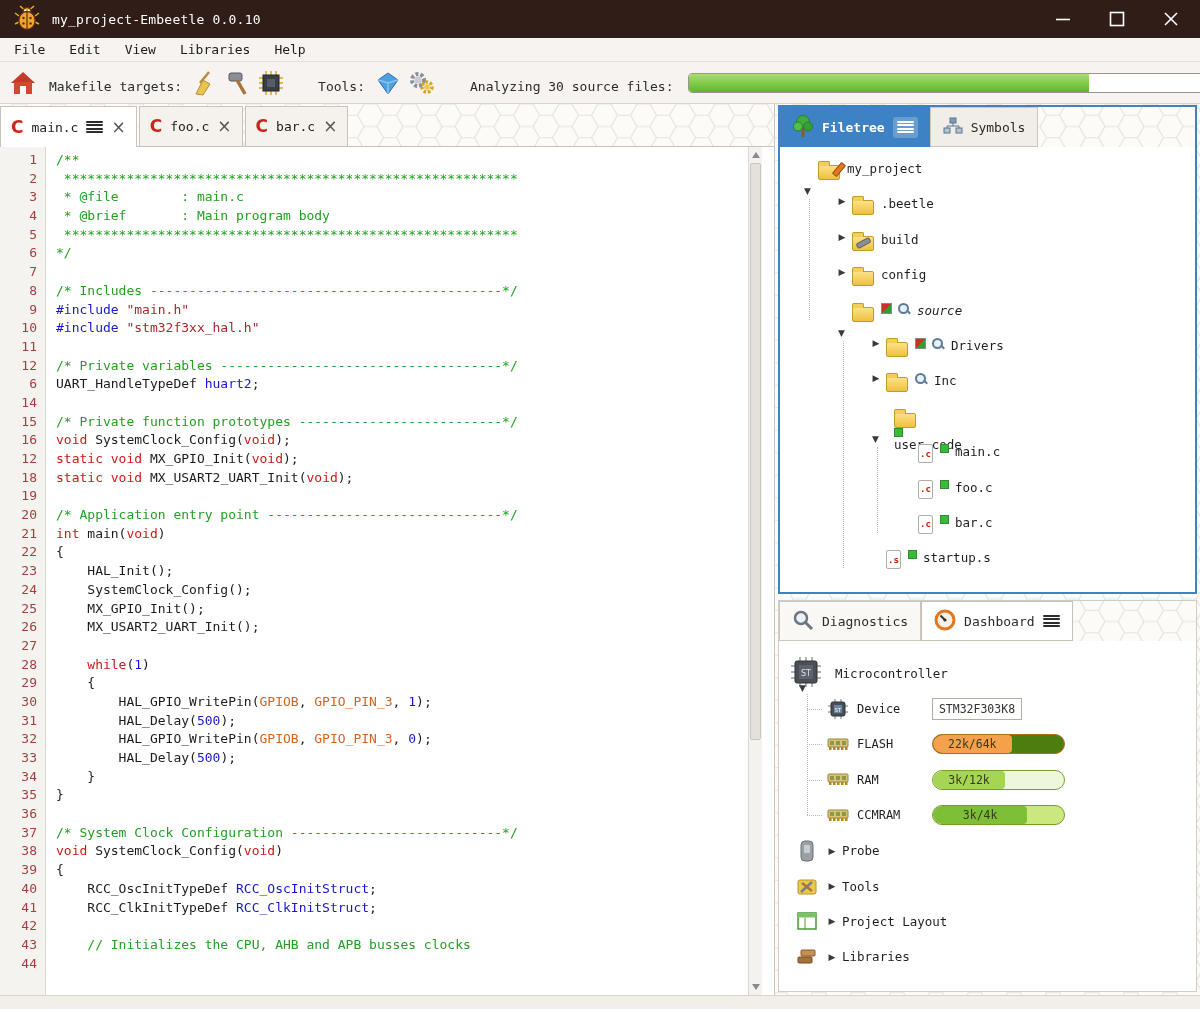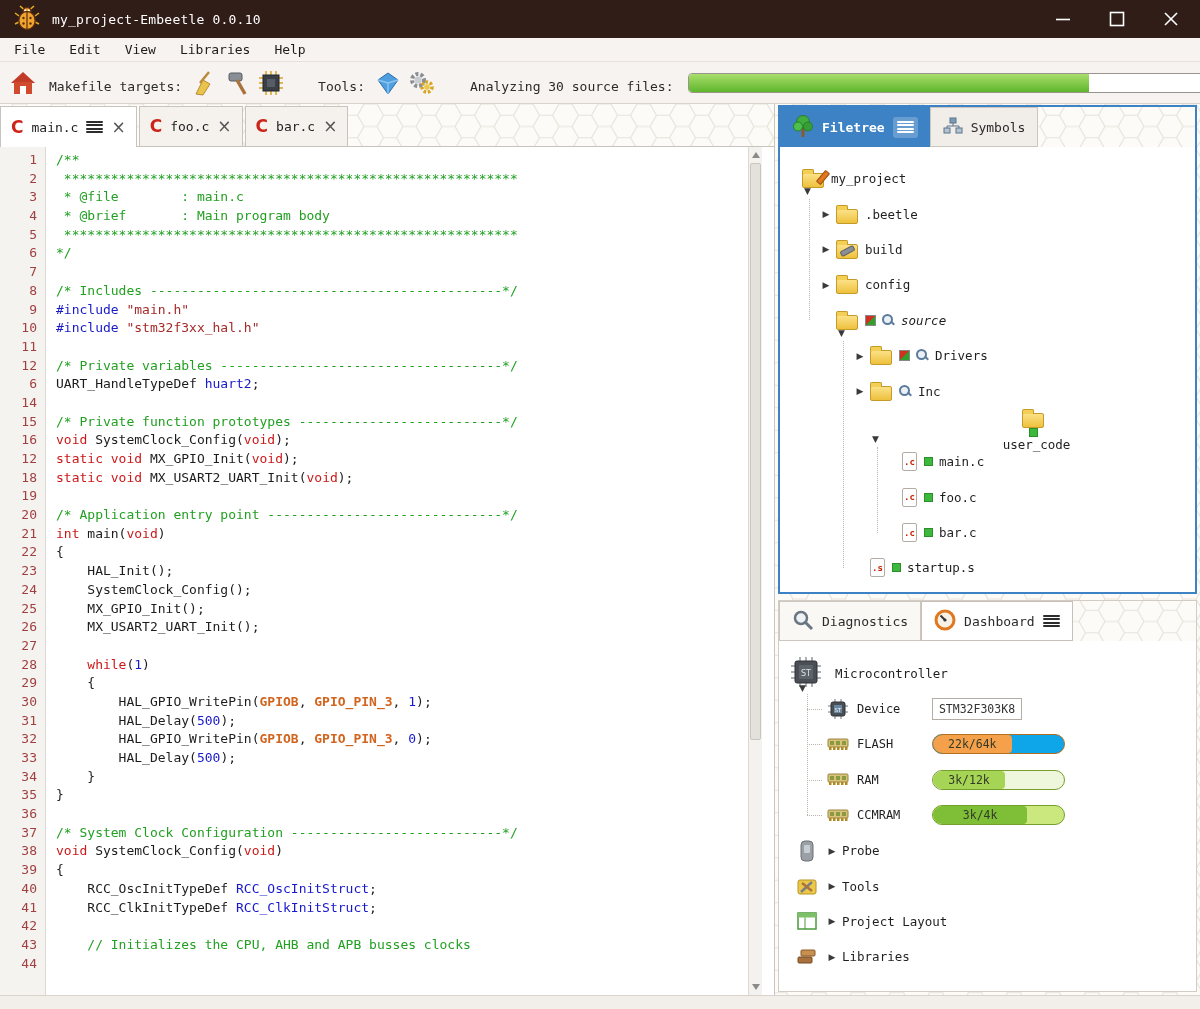--- a/index.html
+++ b/index.html
@@ -45,21 +45,21 @@
   .editor { flex:1; background:#fff; border-top:1px solid #c8c3bd; display:flex; overflow:hidden; }
   .gutter { width:46px; flex:none; background:#f5f3f0; border-right:1px solid #ddd8d2; padding:4px 8px 0 0; text-align:right; color:#a04040; }
   .ln { height:18.7px; line-height:18.7px; font-size:13px; }
   .code { flex:1; padding:4px 0 0 10px; overflow:hidden; white-space:pre; }
   .cl { height:18.7px; line-height:18.7px; font-size:13px; white-space:pre; color:#1c1c1c; }
   .tk-p { color:#1c1c1c; }
   .tk-c { color:#22a022; }
   .tk-k { color:#cc1818; }
   .tk-s { color:#a52a2a; }
   .tk-d, .tk-b { color:#1818cc; }
-  .tk-m { color:#d2641e;font-weight:bold; }
+  .tk-m { color:#d2641e; }
   .vscroll { width:14px; flex:none; background:#f4f2ef; border-left:1px solid #ddd8d2; position:relative; margin-right:12px; cursor:pointer; }
   .sarr { position:absolute; left:3px; width:0; height:0; border-left:4px solid transparent; border-right:4px solid transparent; }
   .sarr.up { top:5px; border-bottom:6px solid #8a8a8a; }
   .sarr.down { bottom:5px; border-top:6px solid #8a8a8a; }
   .sthumb { position:absolute; left:1px; right:1px; top:16px; height:68%; background:#e4e1dc; border:1px solid #c9c5bf; border-radius:2px; }
 
   
   .side { position:relative; z-index:1; flex:1; }
   .panel { position:absolute; left:3px; width:419px; }
   .filetree-panel { top:1px; height:489px; border:2px solid #3d82c4; }
@@ -67,21 +67,21 @@
   .phead { height:40px; display:flex; align-items:stretch; }
   .ptab { display:flex; align-items:center; gap:8px; padding:0 12px; cursor:pointer; }
   .ptab .plabel { font-size:13px; color:#2b2b2b; white-space:nowrap; }
   .ptab.blue { background:#3d82c4; }
   .ptab.blue .plabel { color:#fff; font-weight:bold; }
   .ptab.boxed { background:#f1ede8; border:1px solid #ccc6bf; }
   .ptab.boxed2 { background:#fff; border:1px solid #c6c0b9; }
   .ptab.boxed3 { background:#faf8f5; border:1px solid #ccc6bf; }
 
   .tree { position:relative; background:#fff; height:calc(100% - 40px); padding-top:14px; overflow:hidden; }
-  .trow { height:35.4px; display:flex; align-items:center; cursor:pointer; }
+  .trow { height:35.4px; display:flex; align-items:flex-start; cursor:pointer;margin-left:16px; }
   .tri { width:12px; margin-right:4px; font-size:9px; color:#3a3a3a; font-family:"DejaVu Sans",sans-serif; text-align:center; flex:none; }
   .tlbl { font-size:12.5px; color:#1f1f1f; white-space:nowrap; }
   .expander { position:absolute; font-size:9px; color:#3a3a3a; font-family:"DejaVu Sans",sans-serif; cursor:pointer; z-index:2; }
   .tguide { position:absolute; width:0; border-left:1px dotted #bcb5ac; }
 
   .ti { display:inline-block; flex:none; margin-right:7px; position:relative; }
   .ic-folder, .ic-folder-edit, .ic-folder-tool { width:22px; height:15px; background:linear-gradient(#fbe188,#eec13c); border:1px solid #c59b27; border-radius:2px; margin-top:4px; }
   .ic-folder::before, .ic-folder-edit::before, .ic-folder-tool::before { content:""; position:absolute; top:-5px; left:-1px; width:10px; height:4px; background:#f3cf55; border:1px solid #c59b27; border-bottom:none; border-radius:2px 2px 0 0; }
   .ic-folder-edit::after { content:""; position:absolute; right:-3px; top:-4px; width:4px; height:13px; background:#e07820; border:1px solid #9c4e10; transform:rotate(40deg); border-radius:1px; }
   .ic-folder-tool::after { content:""; position:absolute; left:3px; top:3px; width:13px; height:4px; background:#8a8f94; border:1px solid #5d6166; transform:rotate(-28deg); border-radius:2px; }
@@ -517,21 +517,21 @@
                   <g fill="#b08820">
                     <rect x="2" y="9" width="2.5" height="3"></rect>
                     <rect x="6" y="9" width="2.5" height="3"></rect>
                     <rect x="10" y="9" width="2.5" height="3"></rect>
                     <rect x="14" y="9" width="2.5" height="3"></rect>
                     <rect x="18" y="9" width="2.5" height="3"></rect>
                   </g>
                 </svg>
             </span>
             <span class="dlabel">FLASH</span>
-            <div class="membar" style="border-color: rgb(176, 111, 31); background: #0ea5e9;">
+            <div class="membar" style="border-color: rgb(176, 111, 31); background: #4d7c0f;">
               <div class="memfill" style="width: 60%; background: rgb(245, 160, 74);">
                   <span class="memtext">22k/64k</span>
                 </div>
             </div>
           </div>
 
           <div class="drow child">
             <span class="sicon">
               <svg width="22" height="13">
                   <rect x="1" y="1" width="20" height="8" rx="1" fill="#d9c37a" stroke="#9a8440"></rect>

